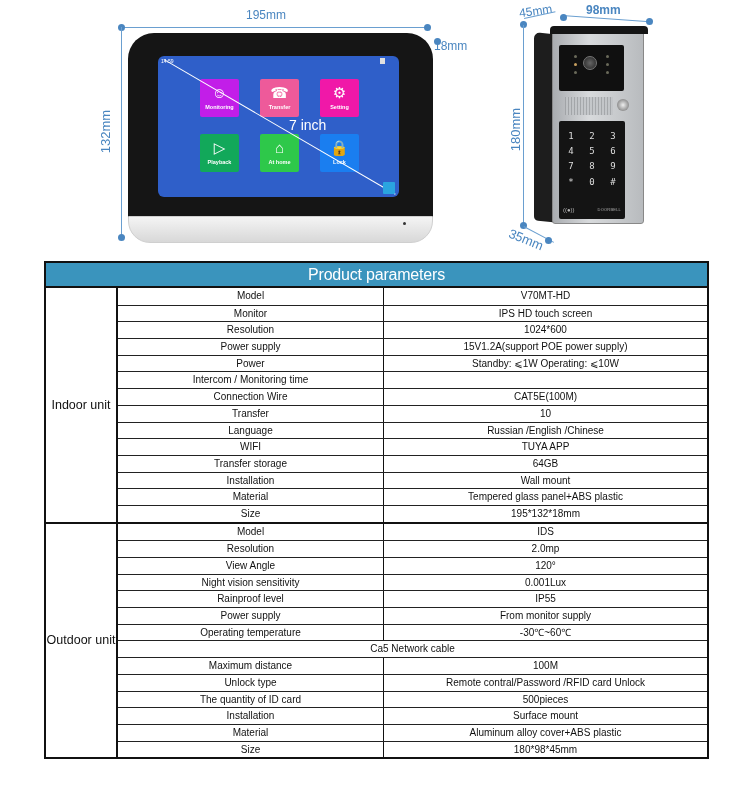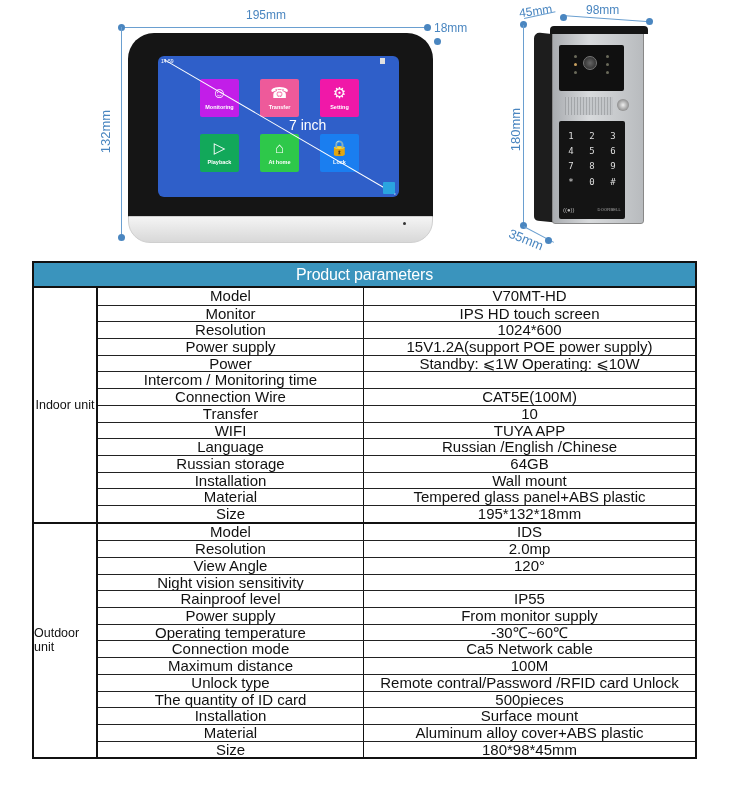--- a/index.html
+++ b/index.html
@@ -35,41 +35,41 @@
   .cam-lens { position: absolute; left: 24px; top: 11px; width: 14px; height: 14px; border-radius: 50%; background: radial-gradient(#666, #222); border: 1px solid #777; }
   .ir { position: absolute; width: 3px; height: 3px; border-radius: 50%; background: #6a6a5a; }
   .speaker { position: absolute; left: 12px; top: 68px; width: 48px; height: 18px; background: repeating-linear-gradient(90deg, #9a9da0 0 1px, #c0c3c6 1px 3px); opacity: .8; }
   .bell { position: absolute; left: 64px; top: 70px; width: 12px; height: 12px; border-radius: 50%; background: radial-gradient(#eee, #666); }
   .keypad { position: absolute; left: 6px; top: 92px; width: 66px; height: 98px; background: #141414; border-radius: 2px; color: #ddd; font-size: 9px; }
   .keypad .k { position: absolute; width: 16px; text-align: center; font-family: "DejaVu Sans Mono", monospace; }
   .keypad .rfid { position: absolute; left: 4px; bottom: 6px; font-size: 6px; color: #bbb; }
   .keypad .brand { position: absolute; right: 4px; bottom: 7px; font-size: 4px; color: #aaa; letter-spacing: .2px; }
 
   
-  .spec { position: absolute; left: 32px; top: 261px; width: 665px; border: 2px solid #111; }
+  .spec { position: absolute; left: 44px; top: 261px; width: 665px; border: 2px solid #111; }
   .spec-title { height: 25px; background: #3a94bd; color: #fff; font-family: "Liberation Sans Narrow", "Liberation Sans", sans-serif; font-size: 16px; text-align: center; line-height: 24px; border-bottom: 2px solid #111; letter-spacing: -0.2px; }
   .group { display: flex; }
   .group + .group { border-top: 2px solid #111; }
-  .group-label { width: 64px; display: flex; align-items: center; justify-content: center; font-size: 12.5px; color: #111; border-right: 2px solid #111; flex-shrink: 0; }
+  .group-label { width: 72px; display: flex; align-items: center; justify-content: center; font-size: 12.5px; color: #111; border-right: 2px solid #111; flex-shrink: 0; }
   .rows { flex: 1; }
-  .row { display: flex; height: 16.7px; line-height: 16px; font-size: 15px; color: #111; }
+  .row { display: flex; height: 16.7px; line-height: 16px; font-size: 10px; color: #111; }
   .row + .row { border-top: 1px solid #222; }
   .cell-k { width: 266px; text-align: center; border-right: 1.5px solid #111; white-space: nowrap; overflow: hidden; }
   .cell-v { flex: 1; text-align: center; white-space: nowrap; overflow: hidden; }
 </style>
 </head>
 <body>
 
 <div>
   <span class="dim-text" style="left:246px; top:8px;">195mm</span>
   <div class="dim-line" style="left:121px; top:27px; width:307px; height:1px;"></div>
   <div class="dim-dot" style="left:118px; top:24px;"></div>
   <div class="dim-dot" style="left:424px; top:24px;"></div>
   <div class="dim-dot" style="left:434px; top:38px;"></div>
-  <span class="dim-text" style="left:434px; top:21px;">18mm</span>
+  <span class="dim-text" style="left:434px; top:39px;">18mm</span>
 
   <div class="dim-line" style="left:121px; top:27px; width:1px; height:211px;"></div>
   <div class="dim-dot" style="left:118px; top:234px;"></div>
   <span class="dim-text" style="left:84px; top:124px; transform: rotate(-90deg); transform-origin: center; font-size:13px;">132mm</span>
 
   <div class="monitor">
     <div class="monitor-body">
       <div class="screen">
         <span class="screen-time">14:59</span>
         <span class="screen-icon-tr"></span>
@@ -106,21 +106,21 @@
       <div class="monitor-leds"><span></span><span></span></div>
     </div>
     <div class="monitor-base">
         <span class="dot"></span>
       </div>
   </div>
 </div>
 
 <div>
   <span class="dim-text" style="left:519px; top:4px; transform: rotate(-8deg);">45mm</span>
-  <span class="dim-text" style="left:586px; top:3px;">98mm</span>
+  <span class="dim-text" style="left:586px; top:3px;font-weight:bold;">98mm</span>
   <div class="dim-line" style="left:524px; top:18px; width:32px; height:1px; transform: rotate(-12deg); transform-origin:0 0;"></div>
   <div class="dim-line" style="left:562px; top:15px; width:88px; height:1px; transform: rotate(4deg); transform-origin:0 0;"></div>
   <div class="dim-dot" style="left:520px; top:21px;"></div>
   <div class="dim-dot" style="left:560px; top:14px;"></div>
   <div class="dim-dot" style="left:646px; top:18px;"></div>
 
   <div class="dim-line" style="left:523px; top:25px; width:1px; height:200px;"></div>
   <span class="dim-text" style="left:494px; top:122px; transform: rotate(-90deg); font-size:13px;">180mm</span>
   <div class="dim-dot" style="left:520px; top:222px;"></div>
   <div class="dim-line" style="left:524px; top:226px; width:34px; height:1px; transform: rotate(28deg); transform-origin:0 0;"></div>
@@ -193,29 +193,29 @@
         </div>
         <div class="row">
           <div class="cell-k">Connection Wire</div>
           <div class="cell-v">CAT5E(100M)</div>
         </div>
         <div class="row">
           <div class="cell-k">Transfer</div>
           <div class="cell-v">10</div>
         </div>
         <div class="row">
+          <div class="cell-k">Language</div>
+          <div class="cell-v">Russian /English /Chinese</div>
+        </div>
+        <div class="row">
           <div class="cell-k">WIFI</div>
           <div class="cell-v">TUYA APP</div>
         </div>
         <div class="row">
-          <div class="cell-k">Language</div>
-          <div class="cell-v">Russian /English /Chinese</div>
-        </div>
-        <div class="row">
-          <div class="cell-k">Russian storage</div>
+          <div class="cell-k">Transfer storage</div>
           <div class="cell-v">64GB</div>
         </div>
         <div class="row">
           <div class="cell-k">Installation</div>
           <div class="cell-v">Wall mount</div>
         </div>
         <div class="row">
           <div class="cell-k">Material</div>
           <div class="cell-v">Tempered glass panel+ABS plastic</div>
         </div>
@@ -236,35 +236,35 @@
         <div class="row">
           <div class="cell-k">Resolution</div>
           <div class="cell-v">2.0mp</div>
         </div>
         <div class="row">
           <div class="cell-k">View Angle</div>
           <div class="cell-v">120°</div>
         </div>
         <div class="row">
           <div class="cell-k">Night vision sensitivity</div>
+          <div class="cell-v">0.001Lux</div>
         </div>
         <div class="row">
           <div class="cell-k">Rainproof level</div>
           <div class="cell-v">IP55</div>
         </div>
         <div class="row">
           <div class="cell-k">Power supply</div>
           <div class="cell-v">From monitor supply</div>
         </div>
         <div class="row">
           <div class="cell-k">Operating temperature</div>
           <div class="cell-v">-30℃~60℃</div>
         </div>
         <div class="row">
-          <div class="cell-k">Connection mode</div>
           <div class="cell-v">Ca5 Network cable</div>
         </div>
         <div class="row">
           <div class="cell-k">Maximum distance</div>
           <div class="cell-v">100M</div>
         </div>
         <div class="row">
           <div class="cell-k">Unlock type</div>
           <div class="cell-v">Remote contral/Password /RFID card Unlock</div>
         </div>

